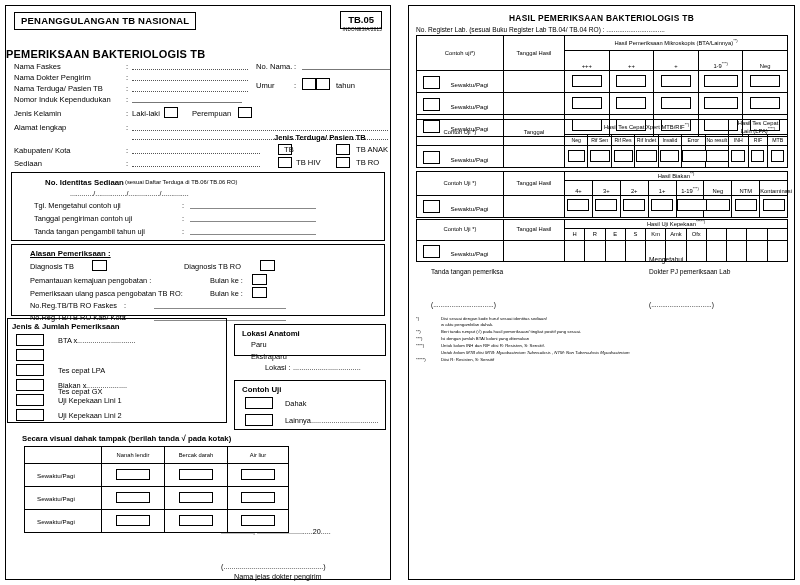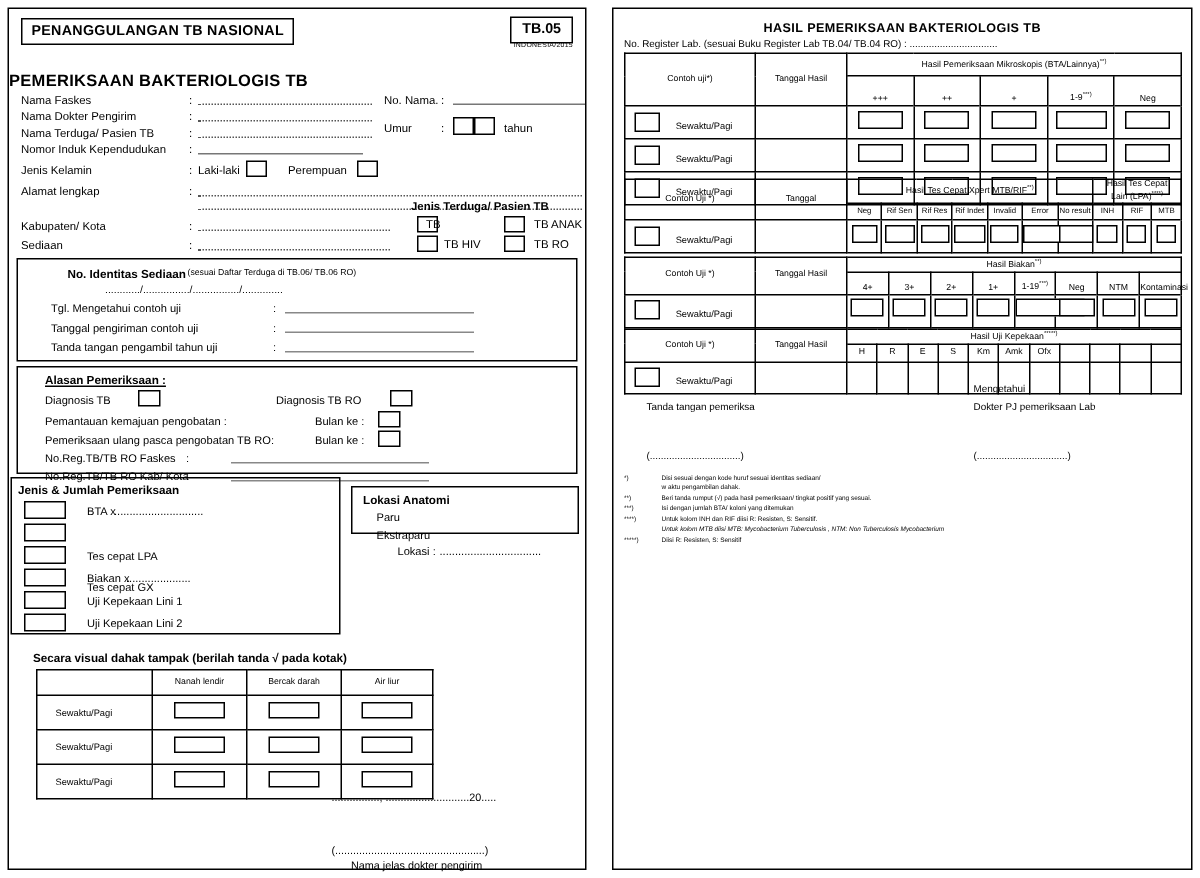--- a/index.html
+++ b/index.html
@@ -175,20 +175,27 @@
     </div>
 
     <div class="panel" style="left:228px;top:318px;width:152px;height:32px;">
       <div style="position:absolute;left:7px;top:4px;font-size:7.8px;font-weight:bold;">Lokasi Anatomi</div>
       <div style="position:absolute;left:16px;top:15px;font-size:7.4px;">Paru</div>
       <div style="position:absolute;left:16px;top:27px;font-size:7.4px;">Ekstraparu</div>
       <div style="position:absolute;left:30px;top:38px;font-size:7.4px;">Lokasi :</div>
       <div style="position:absolute;left:58px;top:38px;font-size:7.4px;">.................................</div>
     </div>
 
+    <div class="panel" style="left:228px;top:374px;width:152px;height:50px;">
+      <div style="position:absolute;left:7px;top:4px;font-size:7.8px;font-weight:bold;">Contoh Uji</div>
+      <div class="cb" style="position:absolute;left:10px;top:16px;width:28px;height:12px;"></div>
+      <div style="position:absolute;left:50px;top:18px;font-size:7.4px;">Dahak</div>
+      <div class="cb" style="position:absolute;left:10px;top:33px;width:28px;height:12px;"></div>
+      <div style="position:absolute;left:50px;top:35px;font-size:7.4px;">Lainnya.................................</div>
+    </div>
 
     <div style="position:absolute;left:16px;top:428px;font-size:7.8px;font-weight:bold;">Secara visual dahak tampak (berilah tanda √ pada kotak)</div>
     <table class="g" style="position:absolute;left:18px;top:440px;width:260px;">
       <tbody>
           <tr>
         <td style="width:76px;height:16px;" class="hcell"></td>
         <td style="width:62px;" class="hcell">Nanah lendir</td>
         <td style="width:62px;" class="hcell">Bercak darah</td>
         <td style="width:60px;" class="hcell">Air liur</td>
       </tr>

